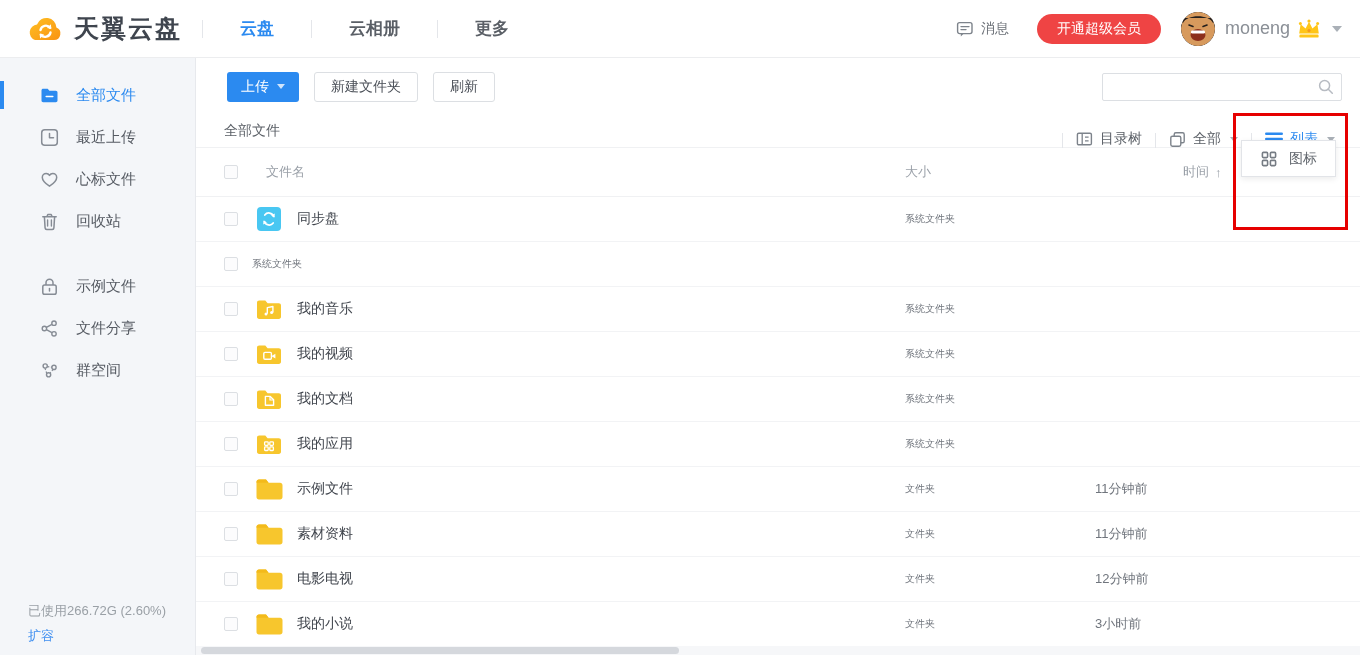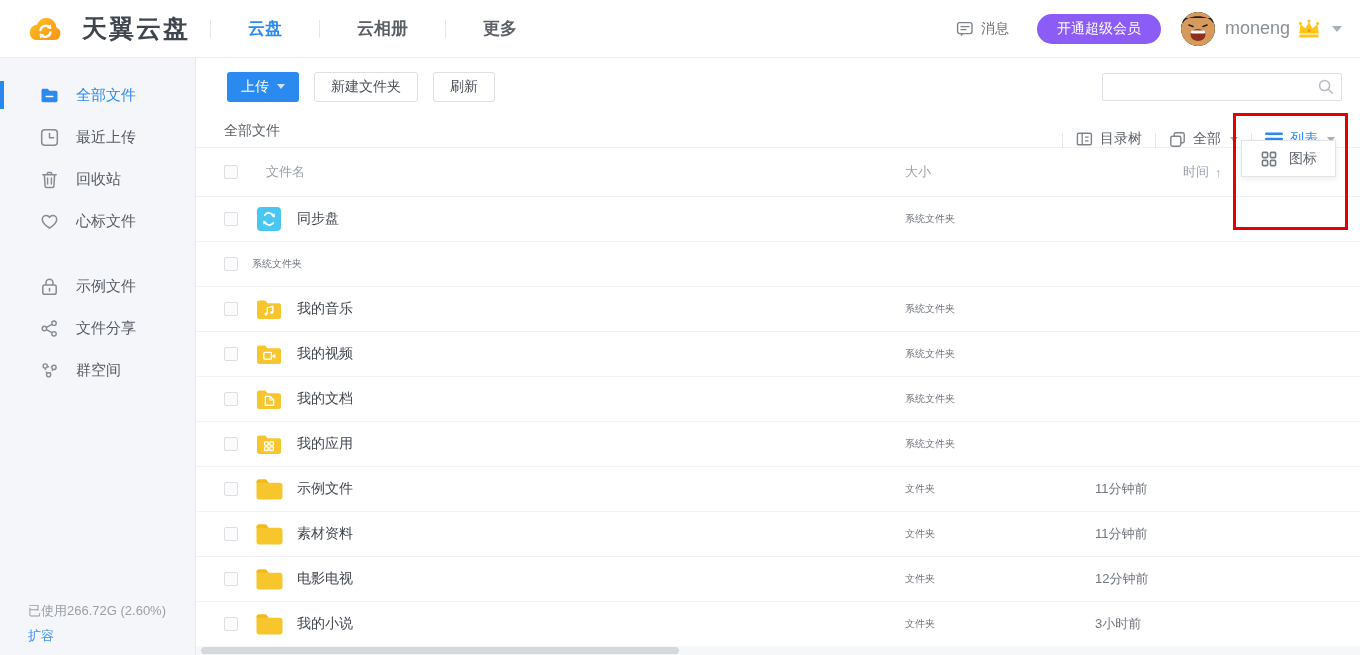--- a/index.html
+++ b/index.html
@@ -3,29 +3,29 @@
 <meta charset="utf-8">
 <style>
   * { margin:0; padding:0; box-sizing:border-box; }
   html,body { width:1360px; height:655px; overflow:hidden; background:#fff;
     font-family:"Liberation Sans","DejaVu Sans",sans-serif; color:#444; }
   .page { position:relative; width:1360px; height:655px; }
 
   
   .hdr { height:58px; display:flex; align-items:center; background:#fff;
          border-bottom:1px solid #ecedef; position:relative; z-index:5; }
-  .logo { display:flex; align-items:center; gap:16px; margin-left:24px; cursor:pointer; }
+  .logo { display:flex; align-items:center; gap:8px; margin-left:24px; cursor:pointer; }
   .logo-text { font-size:25px; font-weight:bold; color:#3f454e; letter-spacing:2px; }
   .nav { display:flex; align-items:center; height:100%; margin-left:20px;font-weight:bold; }
   .nav-sep { width:1px; height:18px; background:#e4e6ea; }
   .nav-item { padding:0 37px; font-size:17px; color:#5a5f66; cursor:pointer; }
   .nav-item.active { color:#2b8af0; }
   .hdr-right { margin-left:auto; display:flex; align-items:center; margin-right:18px; }
   .msg { display:flex; align-items:center; gap:7px; color:#6b7077; font-size:14px; cursor:pointer; }
-  .pill { margin-left:28px; background:#8b5cf6; color:#fff; font-size:14px;
+  .pill { margin-left:28px; background:#ef4444; color:#fff; font-size:14px;
           border:none; border-radius:16px; height:30px; padding:0 20px; cursor:pointer; }
   .avatar { margin-left:20px; width:34px; height:34px; border-radius:50%; overflow:hidden;
             background:#2c2624; cursor:pointer; flex:0 0 auto; }
   .uname { margin-left:10px; font-size:18px; color:#8a8f96; }
   .crown { margin-left:6px; display:flex; }
   .caret { width:0; height:0; border-left:5px solid transparent; border-right:5px solid transparent;
            border-top:6px solid #aab0b7; margin-left:10px; cursor:pointer; }
 
   
   .app { display:flex; height:597px; }
@@ -300,32 +300,32 @@
         <span class="sic">
             <svg width="19" height="19">
               <use href="#sym-recent"></use>
             </svg>
           </span>
         <span>最近上传</span>
       </div>
       <div class="snav-item">
         <span class="sic">
             <svg width="19" height="19">
+              <use href="#sym-heart"></use>
+            </svg>
+          </span>
+        <span>心标文件</span>
+      </div>
+      <div class="snav-item">
+        <span class="sic">
+            <svg width="19" height="19">
               <use href="#sym-trash"></use>
             </svg>
           </span>
         <span>回收站</span>
-      </div>
-      <div class="snav-item">
-        <span class="sic">
-            <svg width="19" height="19">
-              <use href="#sym-heart"></use>
-            </svg>
-          </span>
-        <span>心标文件</span>
       </div>
       <div class="snav-gap"></div>
       <div class="snav-item">
         <span class="sic">
             <svg width="19" height="19">
               <use href="#sym-lock"></use>
             </svg>
           </span>
         <span>示例文件</span>
       </div>

